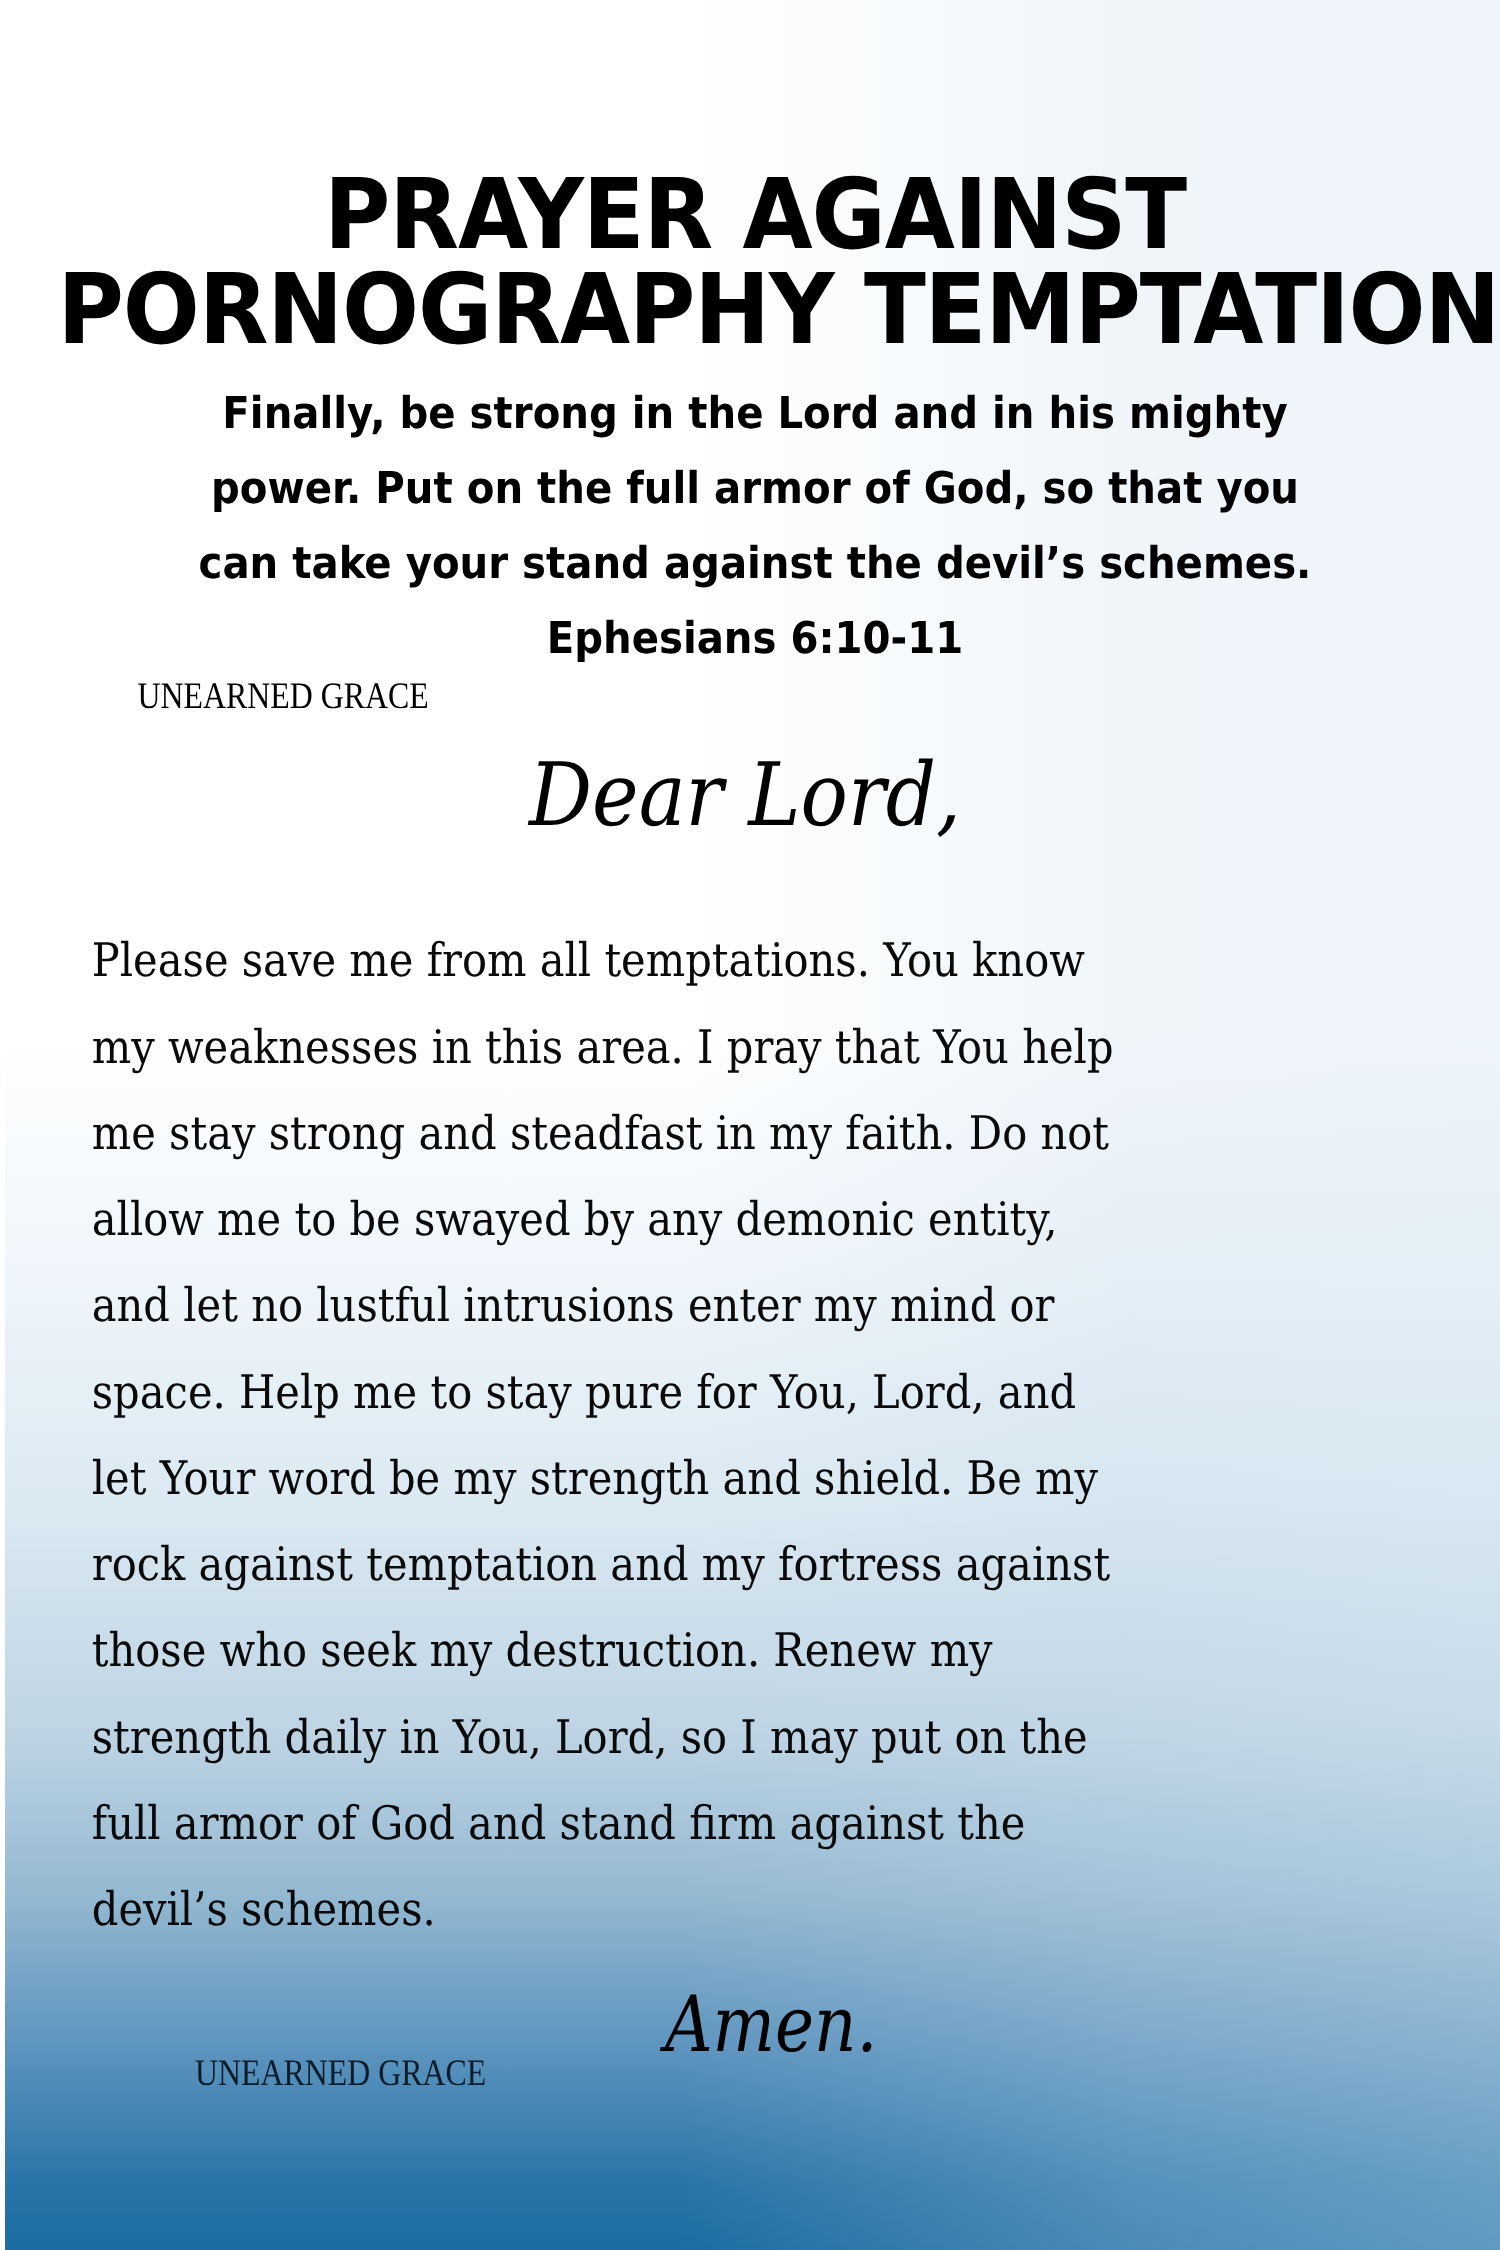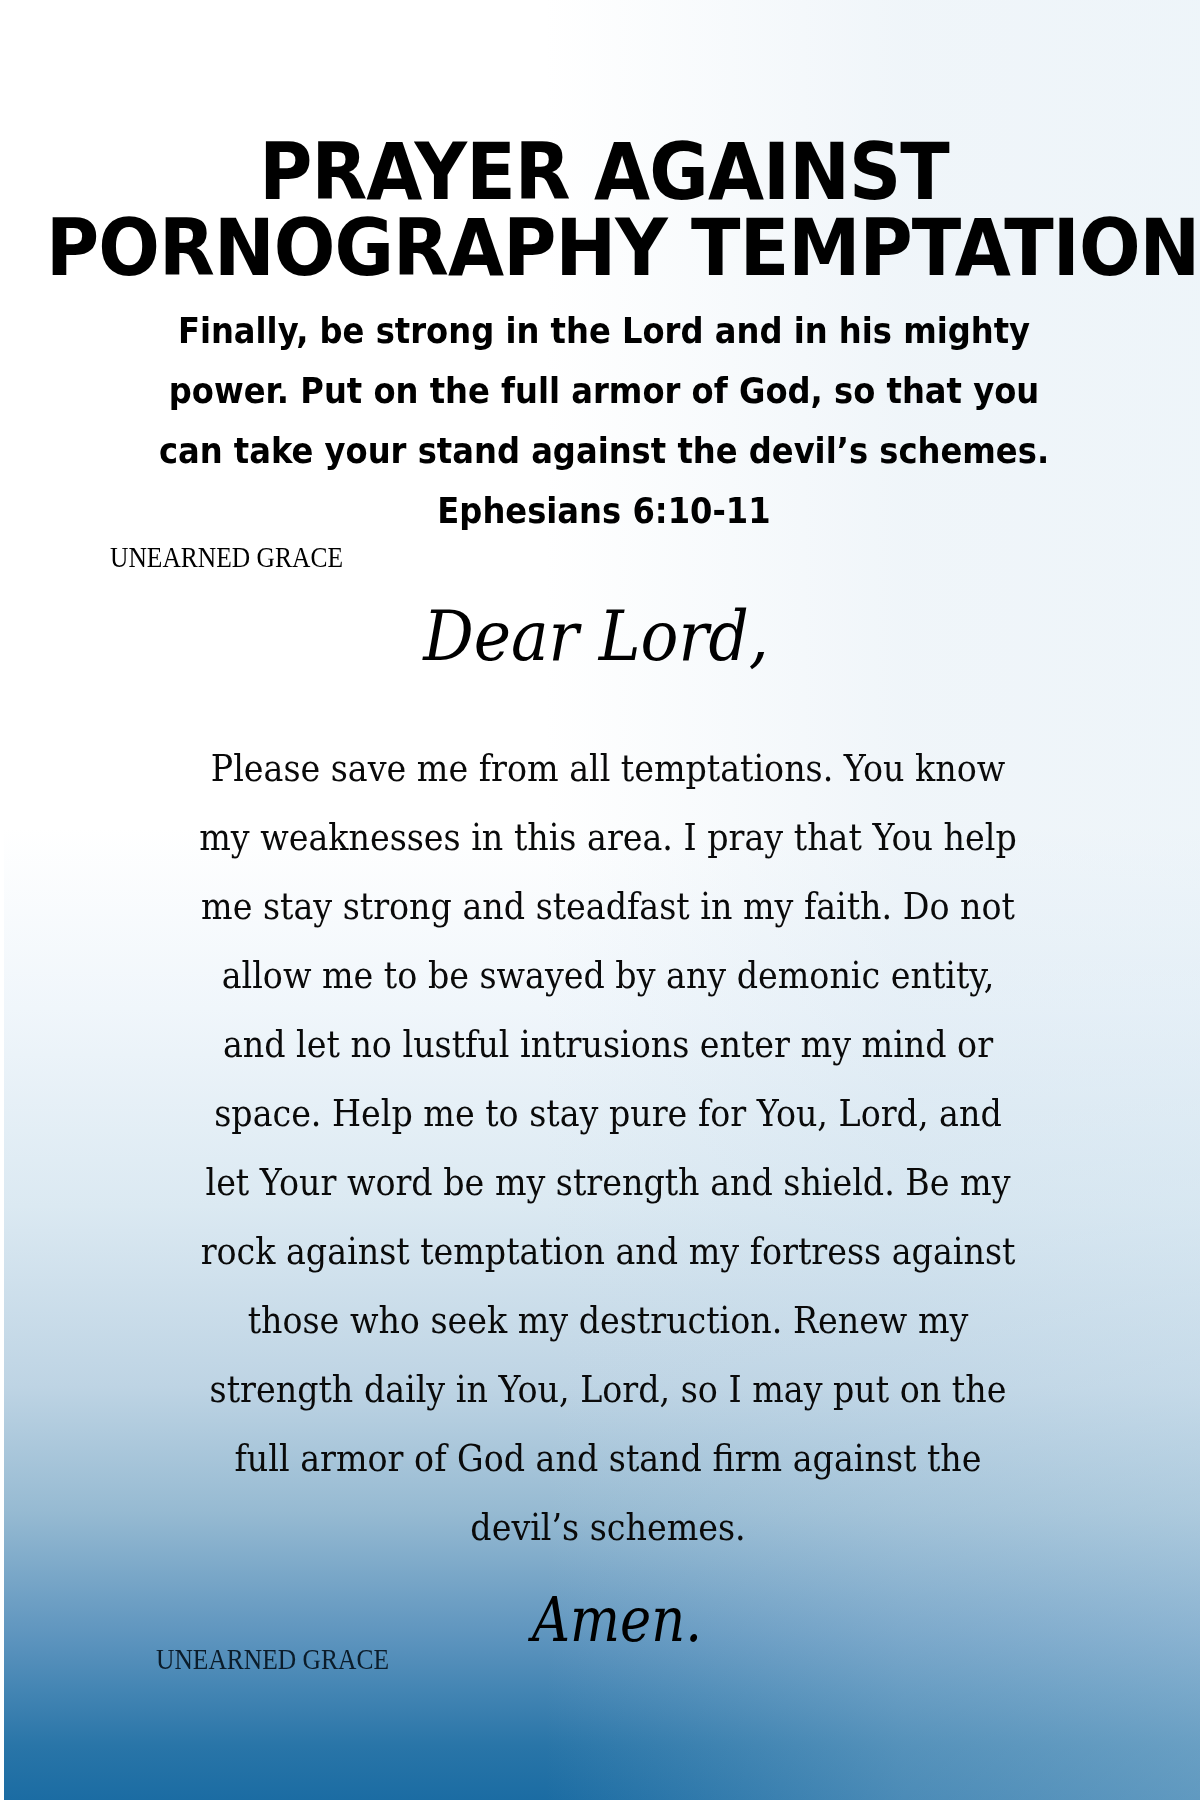--- a/index.html
+++ b/index.html
@@ -125,21 +125,21 @@
       line-height: 72px;
       transform: scaleX(0.85);
       transform-origin: left center;
     }
 
     .prayer {
       position: absolute;
       left: 0;
       top: 734px;
       width: 1188px;
-      text-align: center;
+      text-align: left;
       font-family: "DejaVu Serif", "Liberation Serif", serif;
       font-size: 37px;
       line-height: 69px;
       color: #0a0a0a;
       z-index: 2;
     }
     .prayer-line {
       display: block;
       white-space: nowrap;
       transform: translateX(10px) scaleX(0.9);

